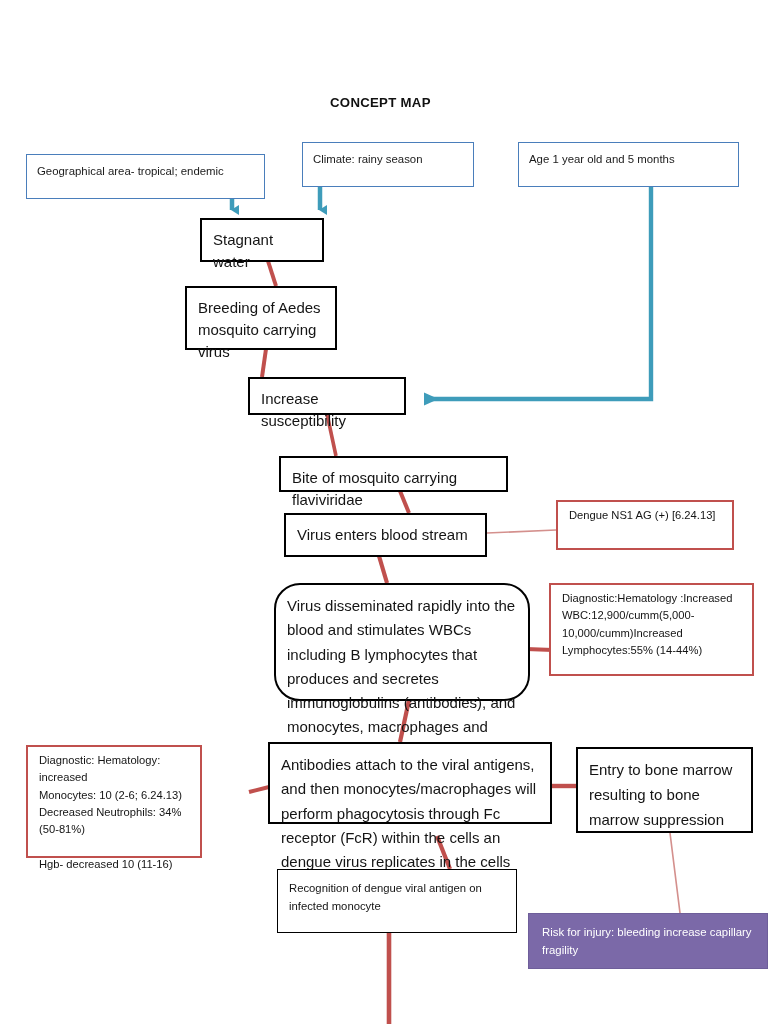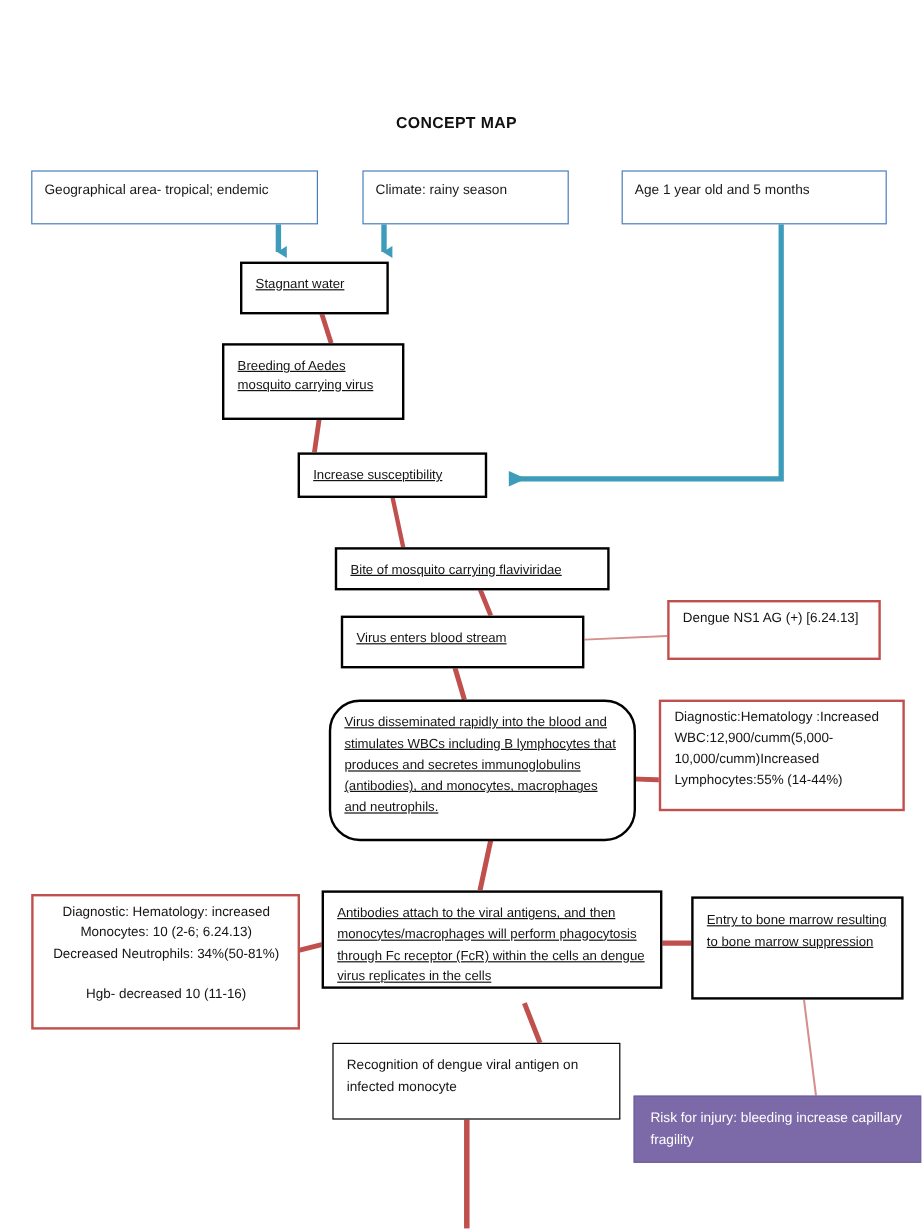--- a/index.html
+++ b/index.html
@@ -42,24 +42,23 @@
     border: 1.6px solid #4a7ebb;
     padding: 9px 10px 0 10px;
     font-size: 11.4px;
     color: #1a1a1a;
     line-height: 1.32;
   }
   
   .n-black {
     border: 2.1px solid #000000;
     padding: 9px 11px 0 11px;
-    font-size: 11px;
+    font-size: 15px;
     color: #141414;
     line-height: 1.46;
-    text-decoration: underline;
   }
   .n-black-thin {
     border: 1.5px solid #000000;
     padding: 9px 11px 0 11px;
     font-size: 11.3px;
     color: #141414;
     line-height: 1.46;
   }
   
   .n-red {
@@ -130,21 +129,21 @@
 
     <line x1="437" y1="836" x2="450" y2="869" stroke="#c0504d" stroke-width="4.2"></line>
 
     <line x1="670" y1="833" x2="680" y2="913" stroke="#d4908d" stroke-width="1.7"></line>
 
     <line x1="389" y1="933" x2="389" y2="1024" stroke="#c0504d" stroke-width="4.6"></line>
   </svg>
 
   <div id="title" style="left:330px; top:95px;">CONCEPT MAP</div>
 
-  <div class="node n-blue" style="left:26px; top:142px; width:239px; height:45px;">
+  <div class="node n-blue" style="left:26px; top:154px; width:239px; height:45px;">
     <span class="txt">Geographical area- tropical; endemic</span>
   </div>
 
   <div class="node n-blue" style="left:302px; top:142px; width:172px; height:45px;">
     <span class="txt">Climate: rainy season</span>
   </div>
 
   <div class="node n-blue" style="left:518px; top:142px; width:221px; height:45px;">
     <span class="txt">Age 1 year old and 5 months</span>
   </div>
@@ -175,21 +174,21 @@
   </div>
 
   <div class="node n-black" style="left:274px; top:583px; width:256px; height:118px; line-height:1.62;border-radius:26px;">
     <span class="txt">Virus disseminated rapidly into the blood and stimulates WBCs including B lymphocytes that produces and secretes immunoglobulins (antibodies), and monocytes, macrophages and neutrophils.</span>
   </div>
 
   <div class="node n-red" style="left:549px; top:583px; width:205px; height:93px;">
     <span class="txt">Diagnostic:Hematology :Increased WBC:12,900/cumm(5,000-10,000/cumm)Increased Lymphocytes:55% (14-44%)</span>
   </div>
 
-  <div class="node n-red" style="left:26px; top:745px; width:224px; height:113px;text-align:center;">
+  <div class="node n-red" style="left:26px; top:745px; width:176px; height:113px;">
     <span class="txt">Diagnostic: Hematology: increased
 Monocytes: 10 (2-6; 6.24.13)
 Decreased Neutrophils: 34%(50-81%)
 
 Hgb- decreased 10 (11-16)</span>
   </div>
 
   <div class="node n-black" style="left:268px; top:742px; width:284px; height:82px; line-height:1.62;">
     <span class="txt">Antibodies attach to the viral antigens, and then monocytes/macrophages will perform phagocytosis through Fc receptor (FcR) within the cells an dengue virus replicates in the cells</span>
   </div>

